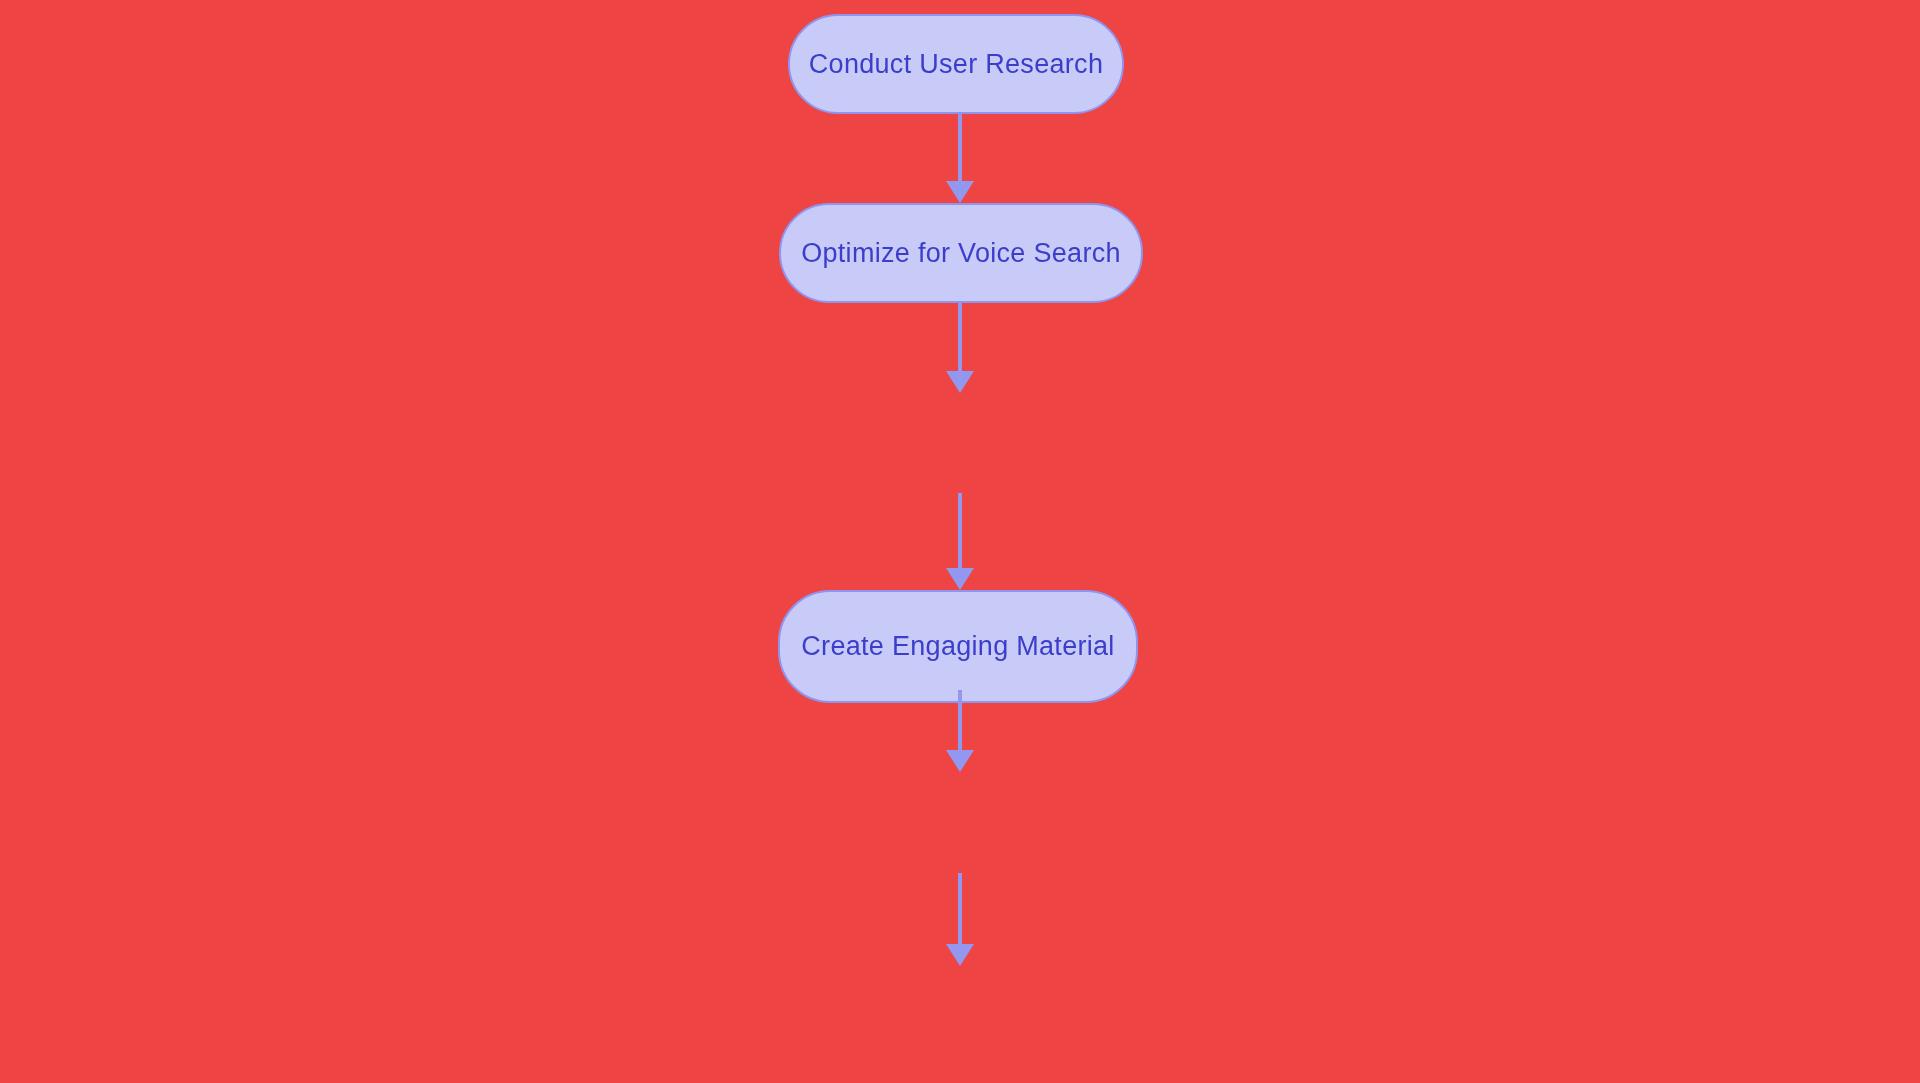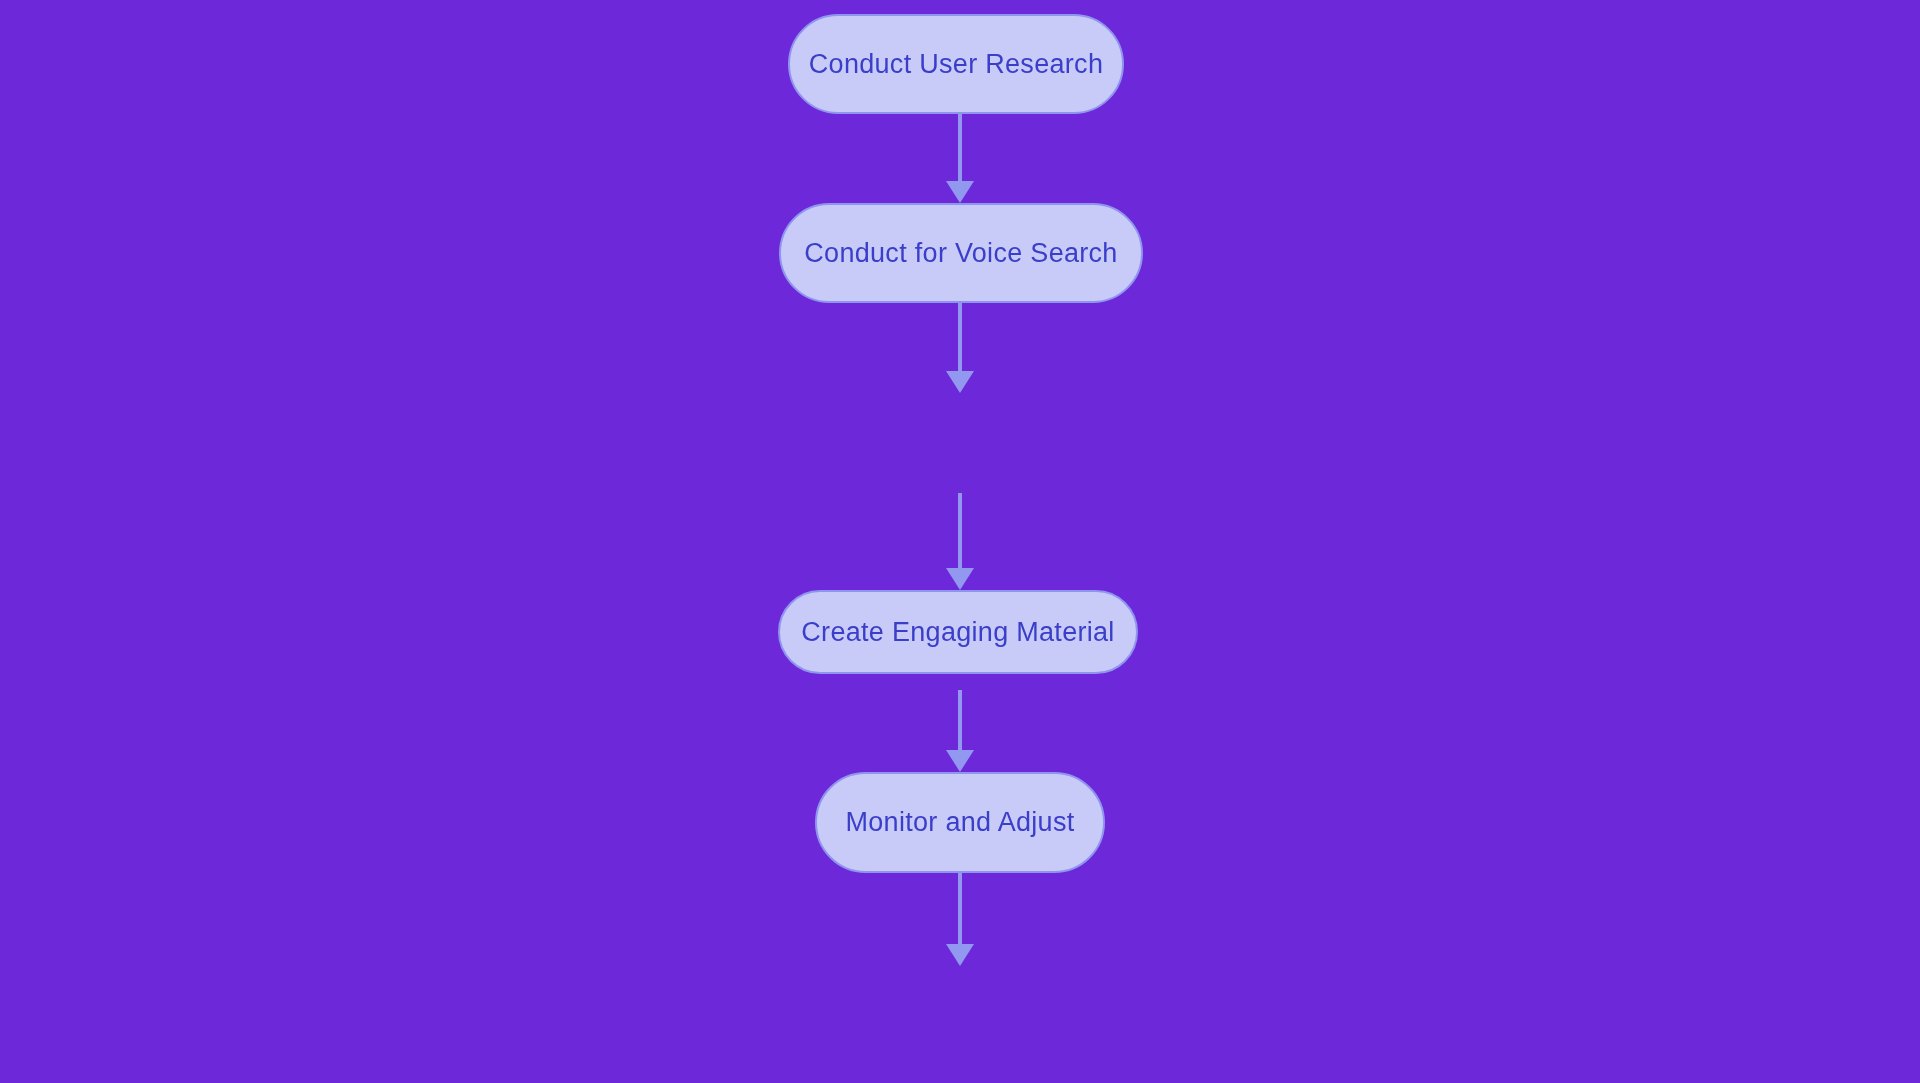--- a/index.html
+++ b/index.html
@@ -5,42 +5,42 @@
   * { margin: 0; padding: 0; box-sizing: border-box; }
   html, body {
     width: 1920px; height: 1083px;
     background: #ffffff;
     font-family: "Liberation Sans", sans-serif;
     overflow: hidden;
   }
   .canvas {
     position: relative;
     width: 1920px; height: 1083px;
-    background: #6d28d9;
+    background: #ef4444;
   }
   .node {
     position: absolute;
     display: flex;
     align-items: center;
     justify-content: center;
     background: #c8cbf8;
     border: 2px solid #8f95ee;
     border-radius: 52px;
     color: #3a3ec9;
     font-size: 27px;
     letter-spacing: 0.3px;
     text-align: center;
     white-space: nowrap;
   }
   .node.circle { border-radius: 50%; }
 
   .node-1 { left: 788px; top: 14px;  width: 336px; height: 100px; }
   .node-2 { left: 779px; top: 203px; width: 364px; height: 100px; }
   .node-3 { left: 830px; top: 393px; width: 264px; height: 100px; }
-  .node-4 { left: 778px; top: 590px; width: 360px; height: 84px; }
+  .node-4 { left: 778px; top: 590px; width: 360px; height: 113px; }
   .node-5 { left: 815px; top: 772px; width: 290px; height: 101px; }
   .node-end { left: 902px; top: 966px; width: 114px; height: 97px; }
 
   .arrow {
     position: absolute;
     width: 28px;
     left: 946px; 
     display: flex;
     flex-direction: column;
     align-items: center;
@@ -70,21 +70,21 @@
   <div class="node node-1">
     <span>Conduct User Research</span>
   </div>
 
   <div class="arrow arrow-1">
     <div class="arrow-line"></div>
     <div class="arrow-head"></div>
   </div>
 
   <div class="node node-2">
-    <span>Conduct for Voice Search</span>
+    <span>Optimize for Voice Search</span>
   </div>
 
   <div class="arrow arrow-2">
     <div class="arrow-line"></div>
     <div class="arrow-head"></div>
   </div>
 
 
   <div class="arrow arrow-3">
     <div class="arrow-line"></div>
@@ -93,23 +93,20 @@
 
   <div class="node node-4">
     <span>Create Engaging Material</span>
   </div>
 
   <div class="arrow arrow-4">
     <div class="arrow-line"></div>
     <div class="arrow-head"></div>
   </div>
 
-  <div class="node node-5">
-    <span>Monitor and Adjust</span>
-  </div>
 
   <div class="arrow arrow-5">
     <div class="arrow-line"></div>
     <div class="arrow-head"></div>
   </div>
 
 
 </div>
 
 </body></html>

